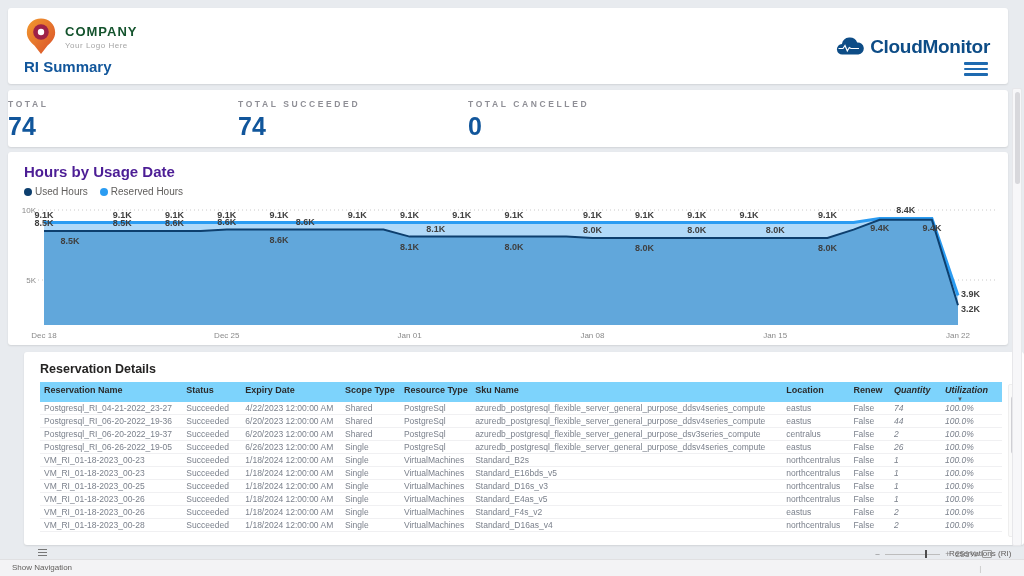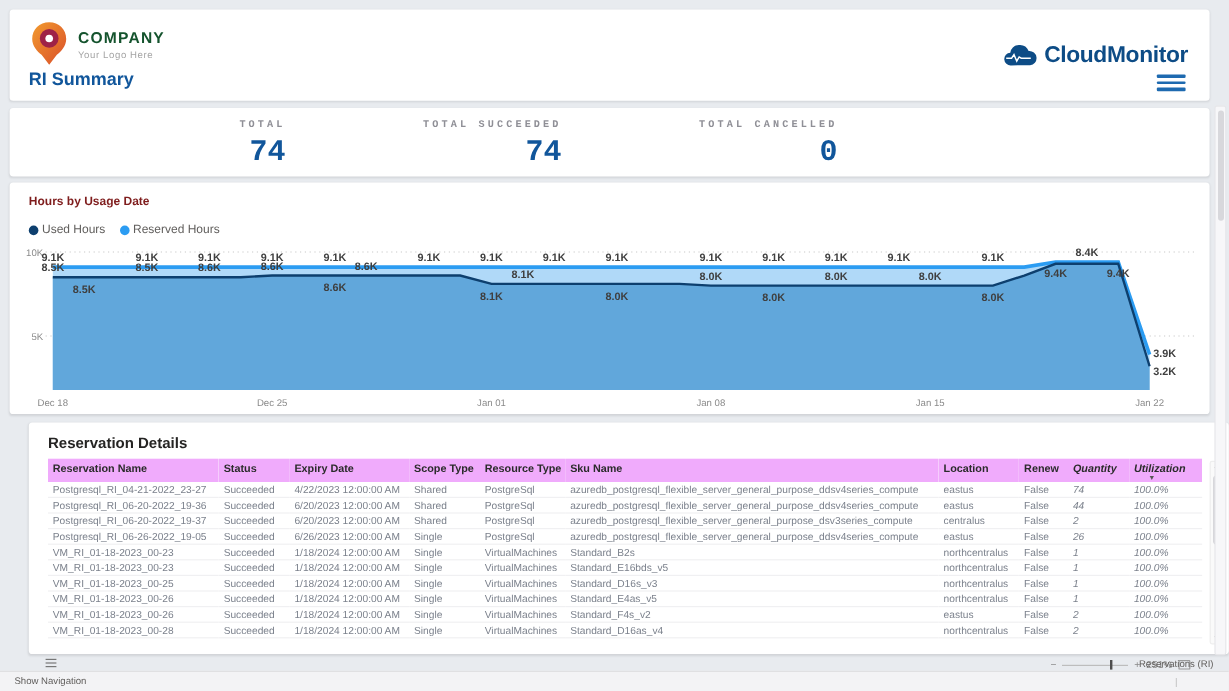--- a/index.html
+++ b/index.html
@@ -14,38 +14,38 @@
   .logo-text-company { font-size:13px; font-weight:700; color:#14532d; letter-spacing:1px; }
   .logo-text-tag { font-size:8px; color:#a5a5a5; letter-spacing:.5px; margin-top:2px; }
   .page-title { position:absolute; left:16px; top:50px; font-size:15px; font-weight:700; color:#11569b; }
   .brand-wrap { position:absolute; right:18px; top:16px; display:flex; align-items:center; gap:5px;margin-top:12px; }
   .brand-name { font-size:19px; font-weight:700; color:#0d4c86; letter-spacing:-.3px; }
   .burger { position:absolute; right:20px; top:54px; width:24px; cursor:pointer; }
   .burger div { height:2.5px; background:#1e6ab0; margin-bottom:3px; border-radius:1px; }
 
   
   #kpi-card { left:8px; top:90px; width:1000px; height:57px; display:flex; }
-  .kpi { width:230px; text-align:right; padding-top:9px;font-family:Liberation Mono, monospace; }
+  .kpi { width:230px; text-align:left; padding-top:9px; }
   .kpi-label { font-size:8.5px; color:#8f8f96; letter-spacing:2.6px; font-weight:600; }
   .kpi-value { font-size:25px; font-weight:700; color:#11569b; margin-top:3px; }
 
   
   #chart-card { left:8px; top:152px; width:1000px; height:193px; }
-  .chart-title { position:absolute; left:16px; top:11px; font-size:10px; font-weight:700; color:#7f1d1d; }
+  .chart-title { position:absolute; left:16px; top:11px; font-size:15px; font-weight:700; color:#4c1d95; }
   .legend { position:absolute; left:16px; top:34px; display:flex; gap:12px; font-size:10px; color:#605e5c; }
   .legend-item { display:flex; align-items:center; gap:3px; cursor:pointer; }
   .dot { width:8px; height:8px; border-radius:50%; display:inline-block; }
   #chart-svg { position:absolute; left:0; top:48px; }
 
   
   #table-card { left:24px; top:352px; width:1000px; height:193px; }
   .table-title { position:absolute; left:16px; top:10px; font-size:12.5px; font-weight:700; color:#252423; }
   .tbl-wrap { position:absolute; left:16px; top:30px; right:22px; bottom:6px; overflow:hidden; }
   table { border-collapse:collapse; width:100%; table-layout:fixed; }
-  thead th { background:#f0abfc; text-align:left; padding:3px 4px 7px 4px; font-weight:700;
+  thead th { background:#7dd3fc; text-align:left; padding:3px 4px 7px 4px; font-weight:700;
     color:#2b2b2b; font-size:9px; white-space:nowrap; overflow:hidden; position:relative; cursor:pointer; }
   tbody td { padding:1px 4px; color:#7b818c; font-size:8.5px; border-bottom:1px solid #f0f0f2;
     white-space:nowrap; overflow:hidden; text-overflow:ellipsis; }
   th.num, td.num { text-align:left;font-style:italic; }
   .sort-arrow { position:absolute; left:16px; bottom:0px; font-size:6px; color:#555; }
   .tbl-scroll { position:absolute; right:4px; top:32px; bottom:8px; width:12px; background:#fafafa;
     border:1px solid #eee; border-radius:2px; }
   .tbl-scroll .arr { position:absolute; left:0; width:100%; text-align:center; font-size:7px; color:#888; cursor:pointer; }
   .tbl-scroll .arr.up { top:0; } .tbl-scroll .arr.dn { bottom:0; }
   .tbl-scroll .thumb { position:absolute; left:2px; top:11px; width:6px; height:58px; background:#cfcfd4; border-radius:3px; cursor:grab; }

